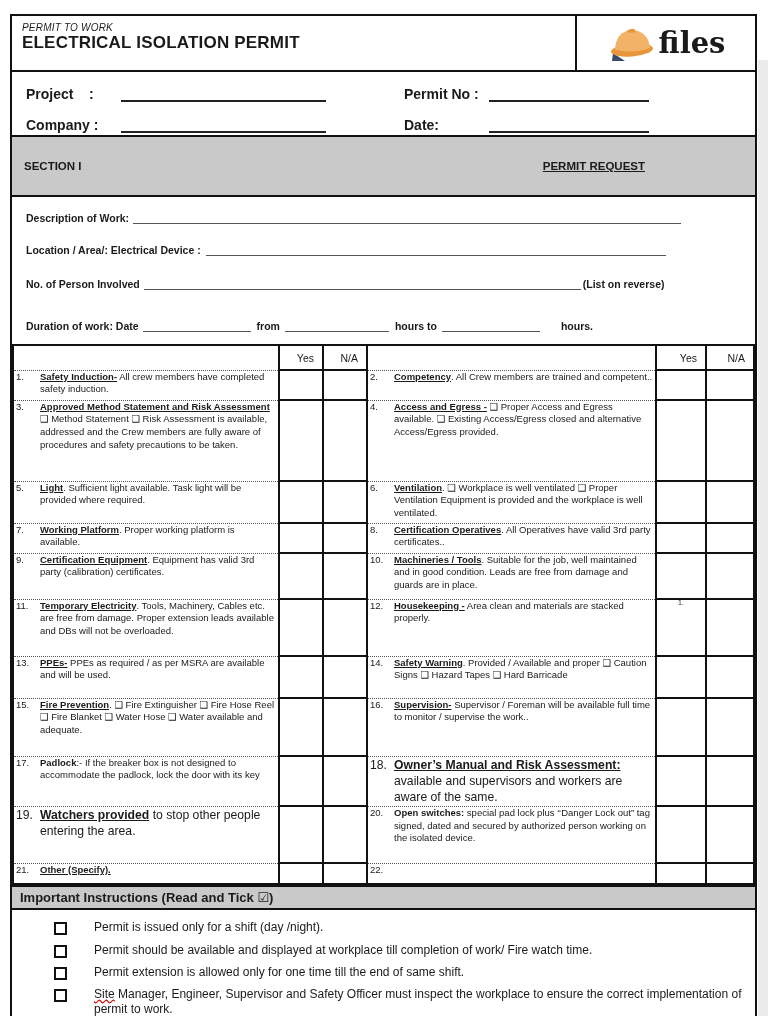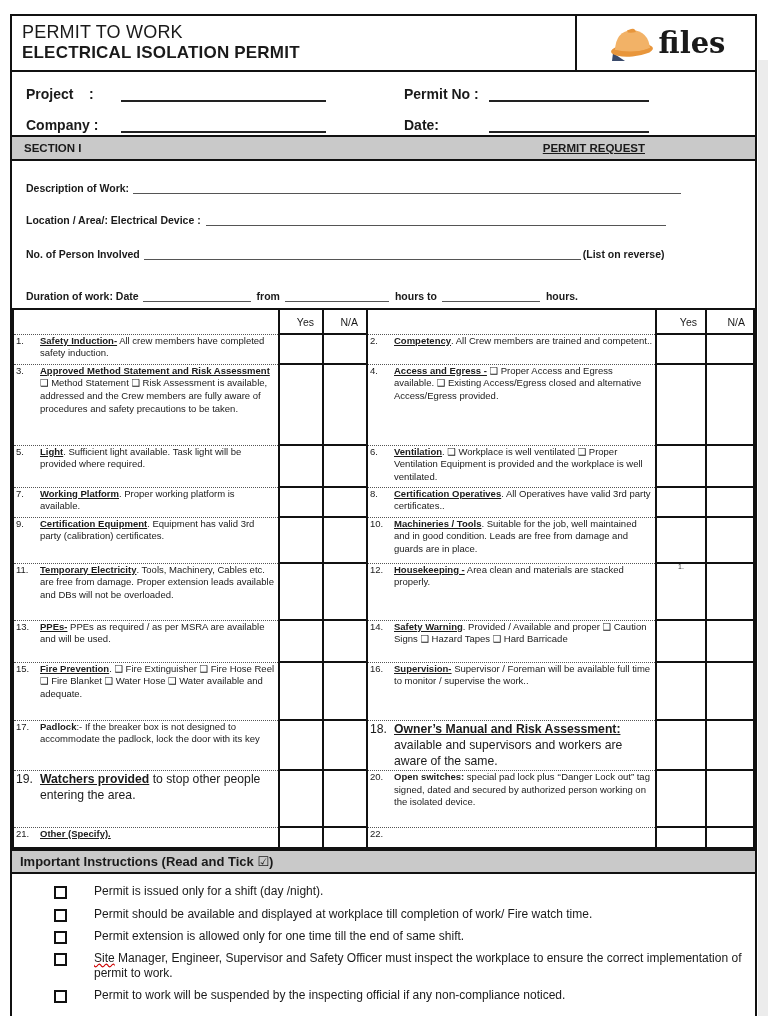--- a/index.html
+++ b/index.html
@@ -9,40 +9,40 @@
     -webkit-font-smoothing:antialiased;
   }
   .scan-edge{position:absolute;top:60px;right:0;width:10px;height:956px;background:#ececec;}
   .page{
     position:absolute;left:10px;top:14px;width:743px;
     border:2px solid #111;background:#fff;
   }
   
   .hdrbox{display:flex;border-bottom:2px solid #111;height:54px;}
   .hleft{flex:1;padding:6px 0 0 10px;}
-  .h1{font-size:18px;letter-spacing:.2px;}
+  .h1{font-size:10px;letter-spacing:.2px;font-style:italic;}
   .h2{font-size:17px;font-weight:700;letter-spacing:.2px;}
   .hlogo{width:178px;border-left:2px solid #111;display:flex;align-items:center;justify-content:center;gap:2px;}
   .logotext{font-family:"DejaVu Serif","Liberation Serif",serif;font-weight:700;font-size:29px;line-height:1;margin-left:-2px;}
   
   .meta{height:55px;padding:8px 0 0 14px;}
   .mrow{display:grid;grid-template-columns:95px 205px 78px 85px 160px;align-items:end;height:22px;}
   .lbl{font-size:14px;font-weight:700;white-space:pre;}
   .bl{border-bottom:2px solid #222;height:14px;}
   
   .secbar{position:relative;height:22px;background:#c9c9c9;border-top:2px solid #111;border-bottom:2px solid #111;
-    display:flex;align-items:center;padding:0 12px;font-size:11.5px;font-weight:700;}
+    display:flex;align-items:center;padding:18px 12px;font-size:11.5px;font-weight:700;}
   .secCenter{position:absolute;left:0;right:110px;text-align:right;text-decoration:underline;}
   
   .req{padding:14px 14px 0 14px;height:128px;font-size:10.5px;font-weight:700;}
   .rrow{display:flex;align-items:flex-end;}
   .rline{border-bottom:1px solid #555;height:12px;}
   .grow{flex:1;}
   .suffix{font-weight:700;padding-left:2px;}
-  .r1{margin-top:6px;} .r2{margin-top:19px;} .r3{margin-top:21px;text-align:right;} .r4{margin-top:29px;}
+  .r1{} .r2{margin-top:19px;} .r3{margin-top:21px;text-align:right;} .r4{margin-top:29px;}
   
   table.cl{border-collapse:collapse;width:100%;table-layout:fixed;border:2px solid #111;margin-top:5px;font-size:9.5px;}
   table.cl td{vertical-align:top;padding:0;}
   td.text{padding:3px 4px 2px 3px;border-top:1px dotted #555;}
   td.notop{border-top:none;}
   td.rsep{border-left:2px solid #111;}
   td.tick{border:2px solid #111;}
   td.clTitle{border:2px solid #111;font-weight:700;font-size:13px;padding:4px 6px;vertical-align:middle;}
   tr.hdr td.tick{font-size:10.5px;text-align:right;vertical-align:middle;padding:4px 8px;}
   .it{display:flex;line-height:1.34;}
@@ -121,21 +121,21 @@
       <span class="rline" style="width:437px;margin-left:4px;"></span>
       <span class="suffix">(List on reverse)</span>
     </div>
     <div class="rrow r4">
       <span>Duration of work: Date</span>
       <span class="rline" style="width:108px;margin-left:4px;"></span>
       <span style="margin-left:6px;">from</span>
       <span class="rline" style="width:104px;margin-left:5px;"></span>
       <span style="margin-left:6px;">hours to</span>
       <span class="rline" style="width:98px;margin-left:5px;"></span>
-      <span style="margin-left:6px;">hours.</span>
+      <span style="margin-left:21px;">hours.</span>
     </div>
   </div>
 
   <table class="cl">
     <colgroup>
       <col style="width:266px">
         <col style="width:44px">
         <col style="width:44px">
       <col>
         <col style="width:50px">

